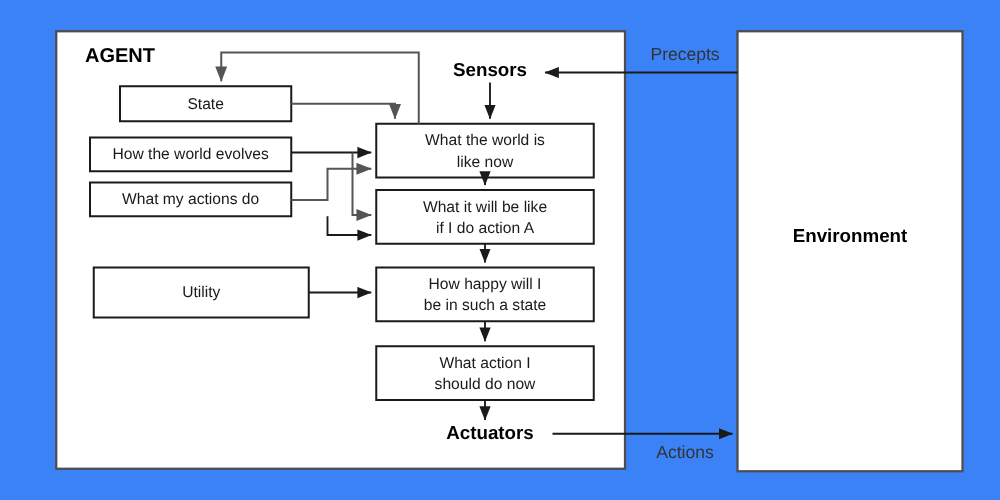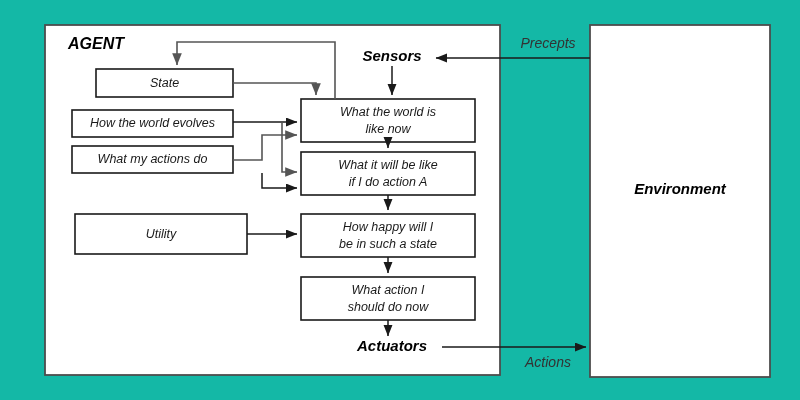--- a/index.html
+++ b/index.html
@@ -4,24 +4,23 @@
 <style>
   html, body {
     margin: 0;
     padding: 0;
     background: #ffffff;
   }
   #canvas {
     position: relative;
     width: 800px;
     height: 400px;
-    background: #14b8a6;
+    background: #3b82f6;
     font-family: "Liberation Sans", sans-serif;
     overflow: hidden;
-    font-style: italic;
   }
   svg.diagram {
     position: absolute;
     left: 0;
     top: 0;
     width: 800px;
     height: 400px;
   }
   .box-rect {
     fill: #ffffff;

